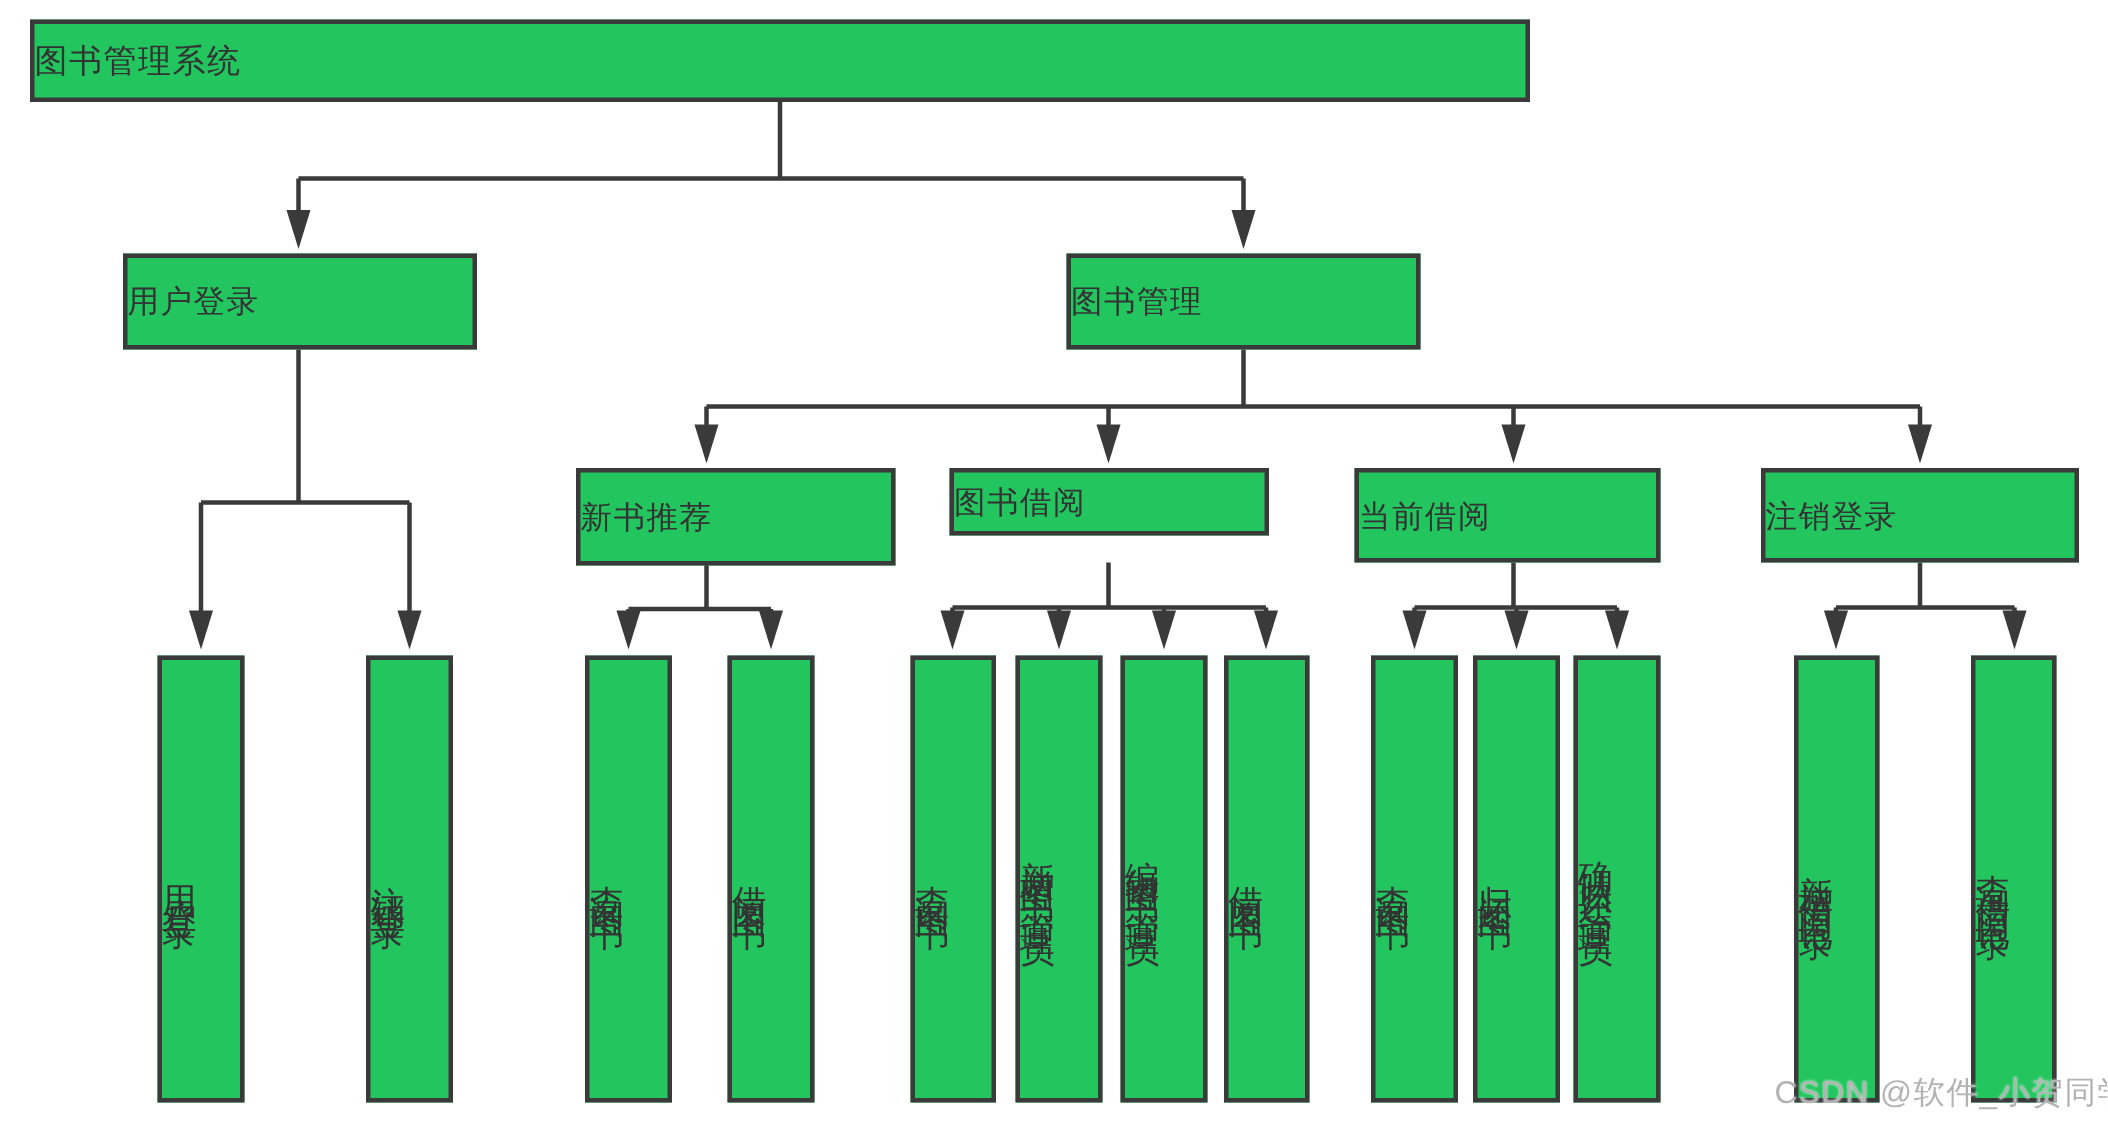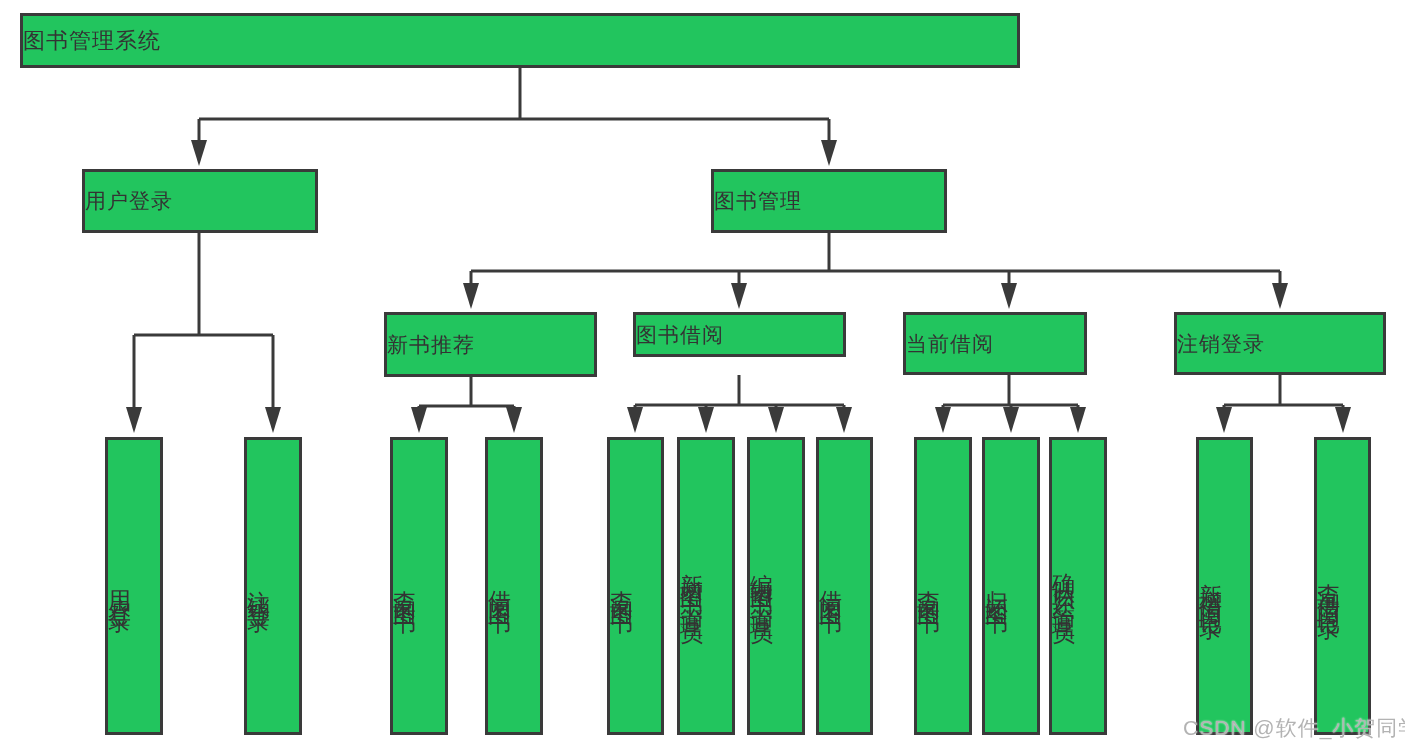--- a/index.html
+++ b/index.html
@@ -122,21 +122,21 @@
   <div class="box" style="left:711px; top:169px; width:236px; height:64px;">
     <span class="h-label">图书管理</span>
   </div>
 
   <div class="box" style="left:365px; top:312px; width:213px; height:65px;margin-left:19px;">
     <span class="h-label">新书推荐</span>
   </div>
   <div class="box" style="left:633px; top:312px; width:213px; height:45px;">
     <span class="h-label">图书借阅</span>
   </div>
-  <div class="box" style="left:903px; top:312px; width:184px; height:63px;">
+  <div class="box" style="left:903px; top:312px; width:204px; height:63px;">
     <span class="h-label">当前借阅</span>
   </div>
   <div class="box" style="left:1174px; top:312px; width:212px; height:63px;">
     <span class="h-label">注销登录</span>
   </div>
 
   <div class="box leaf" style="left:105px; top:437px; width:58px; height:298px;">
     <span>用户登录</span>
   </div>
   <div class="box leaf" style="left:244px; top:437px; width:58px; height:298px;">

